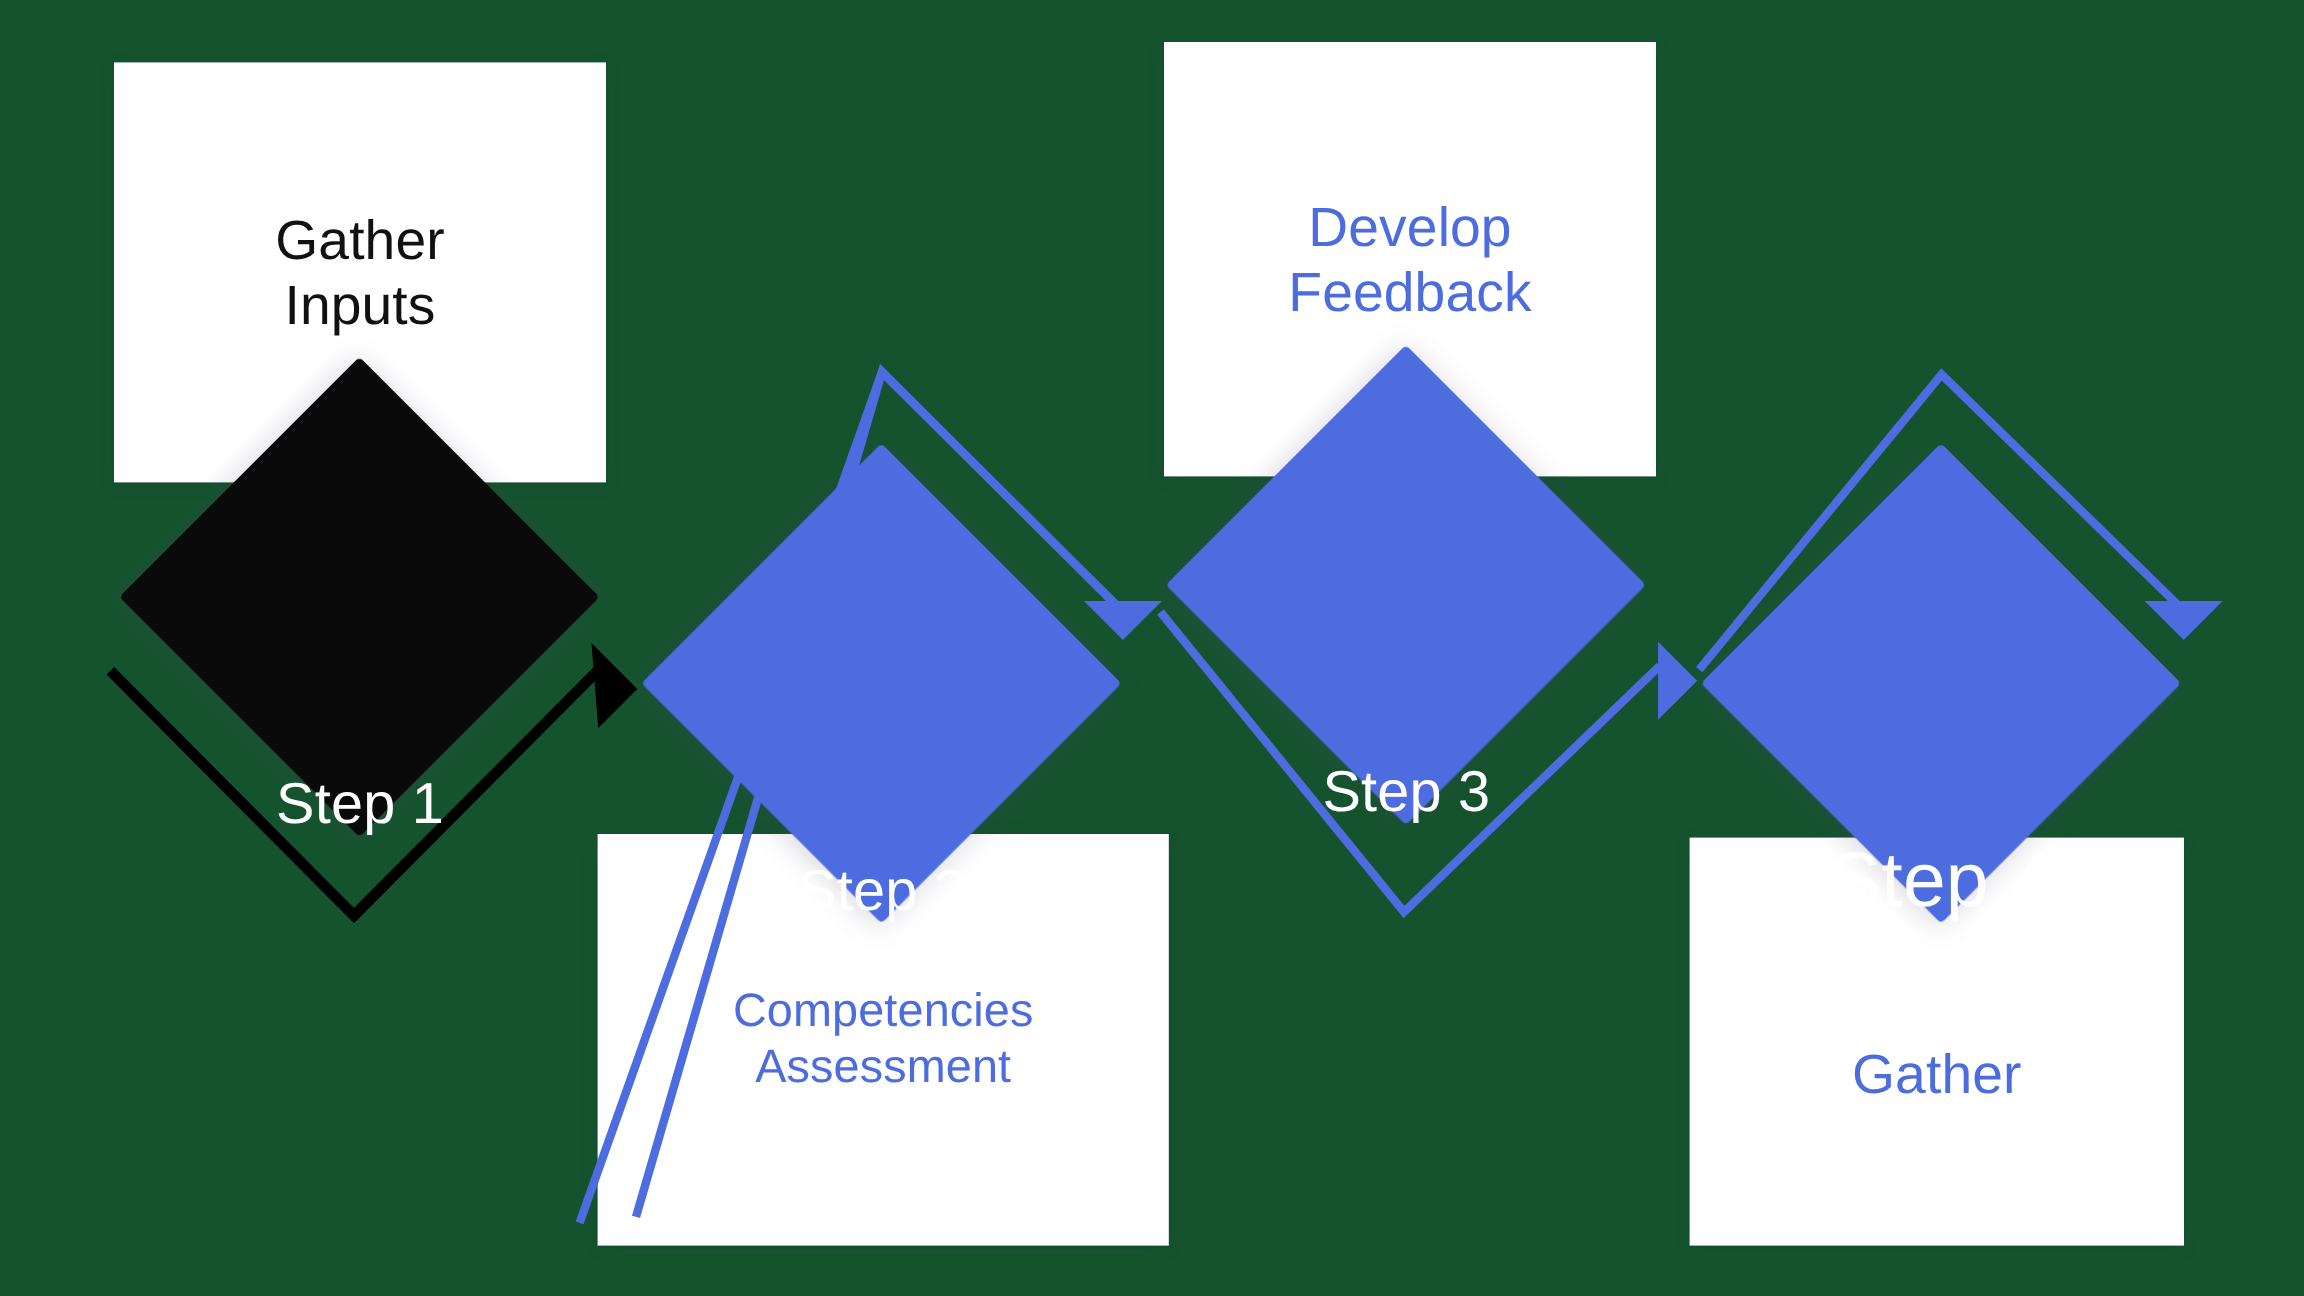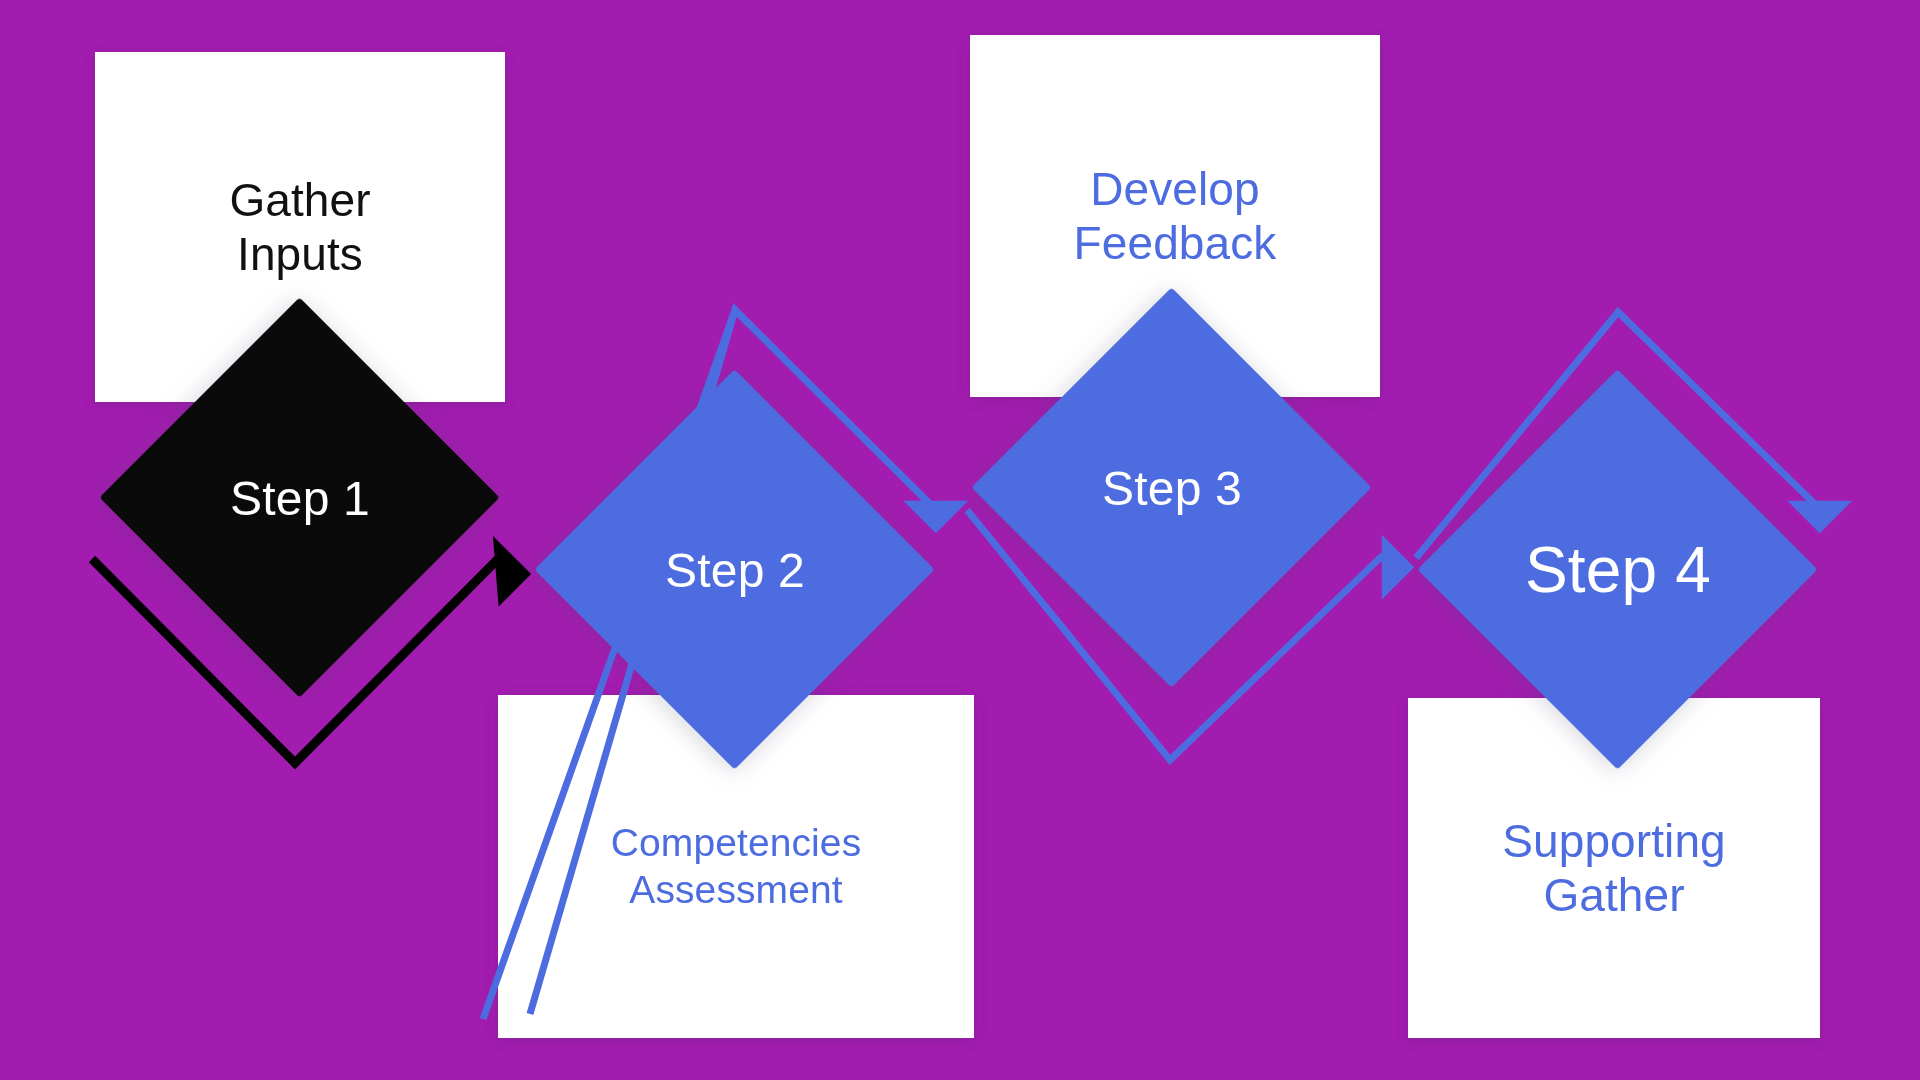--- a/index.html
+++ b/index.html
@@ -10,21 +10,21 @@
   body {
     width: 1920px;
     height: 1080px;
     font-family: "Liberation Sans", sans-serif;
     overflow: hidden;
   }
   #stage {
     position: relative;
     width: 1920px;
     height: 1080px;
-    background: #a21caf;
+    background: #14532d;
   }
 
   
   .card {
     position: absolute;
     background: #ffffff;
     box-shadow: 0 3px 14px rgba(60, 60, 90, 0.13), 0 1px 3px rgba(40,40,70,0.10);
     display: flex;
     align-items: center;
     justify-content: center;
@@ -33,21 +33,21 @@
     letter-spacing: 0.1px;
     box-sizing: border-box;
     padding: 0 10px;
   }
   .card .card-text { display: block; width: 100%; }
 
   
   .diamond-wrap {
     position: absolute;
     display: flex;
-    align-items: center;
+    align-items: flex-end;
     justify-content: center;
   }
   .diamond-shape {
     position: absolute;
     left: 0; top: 0;
     width: 100%;
     height: 100%;
     transform: rotate(45deg);
     border-radius: 4px;
     filter: drop-shadow(0 3px 12px rgba(70,70,110,0.22));
@@ -92,21 +92,21 @@
 
   <div class="card" style="left:498px; top:695px; width:476px; height:343px; font-size:39px; color:#4c6ce0;">
     <span class="card-text">
       <span>Competencies</span><br>
       <span>Assessment</span>
     </span>
   </div>
 
   <div class="card" style="left:1408px; top:698px; width:412px; height:340px; font-size:46px; color:#4c6ce0;">
     <span class="card-text">
-      <span>Supporting</span><br>
+      <br>
       <span>Gather</span>
     </span>
   </div>
 
   <svg id="arrow-layer" viewBox="0 0 1920 1080" width="1920" height="1080" xmlns="http://www.w3.org/2000/svg">
 
     <g>
       <path class="arrow-path" d="M 92 559 L 295 763 L 498 559" stroke="#000000" stroke-width="9"></path>
       <polygon points="512,528 512,582 466,582" fill="#000000" transform="rotate(-45 512 555)"></polygon>
     </g>

